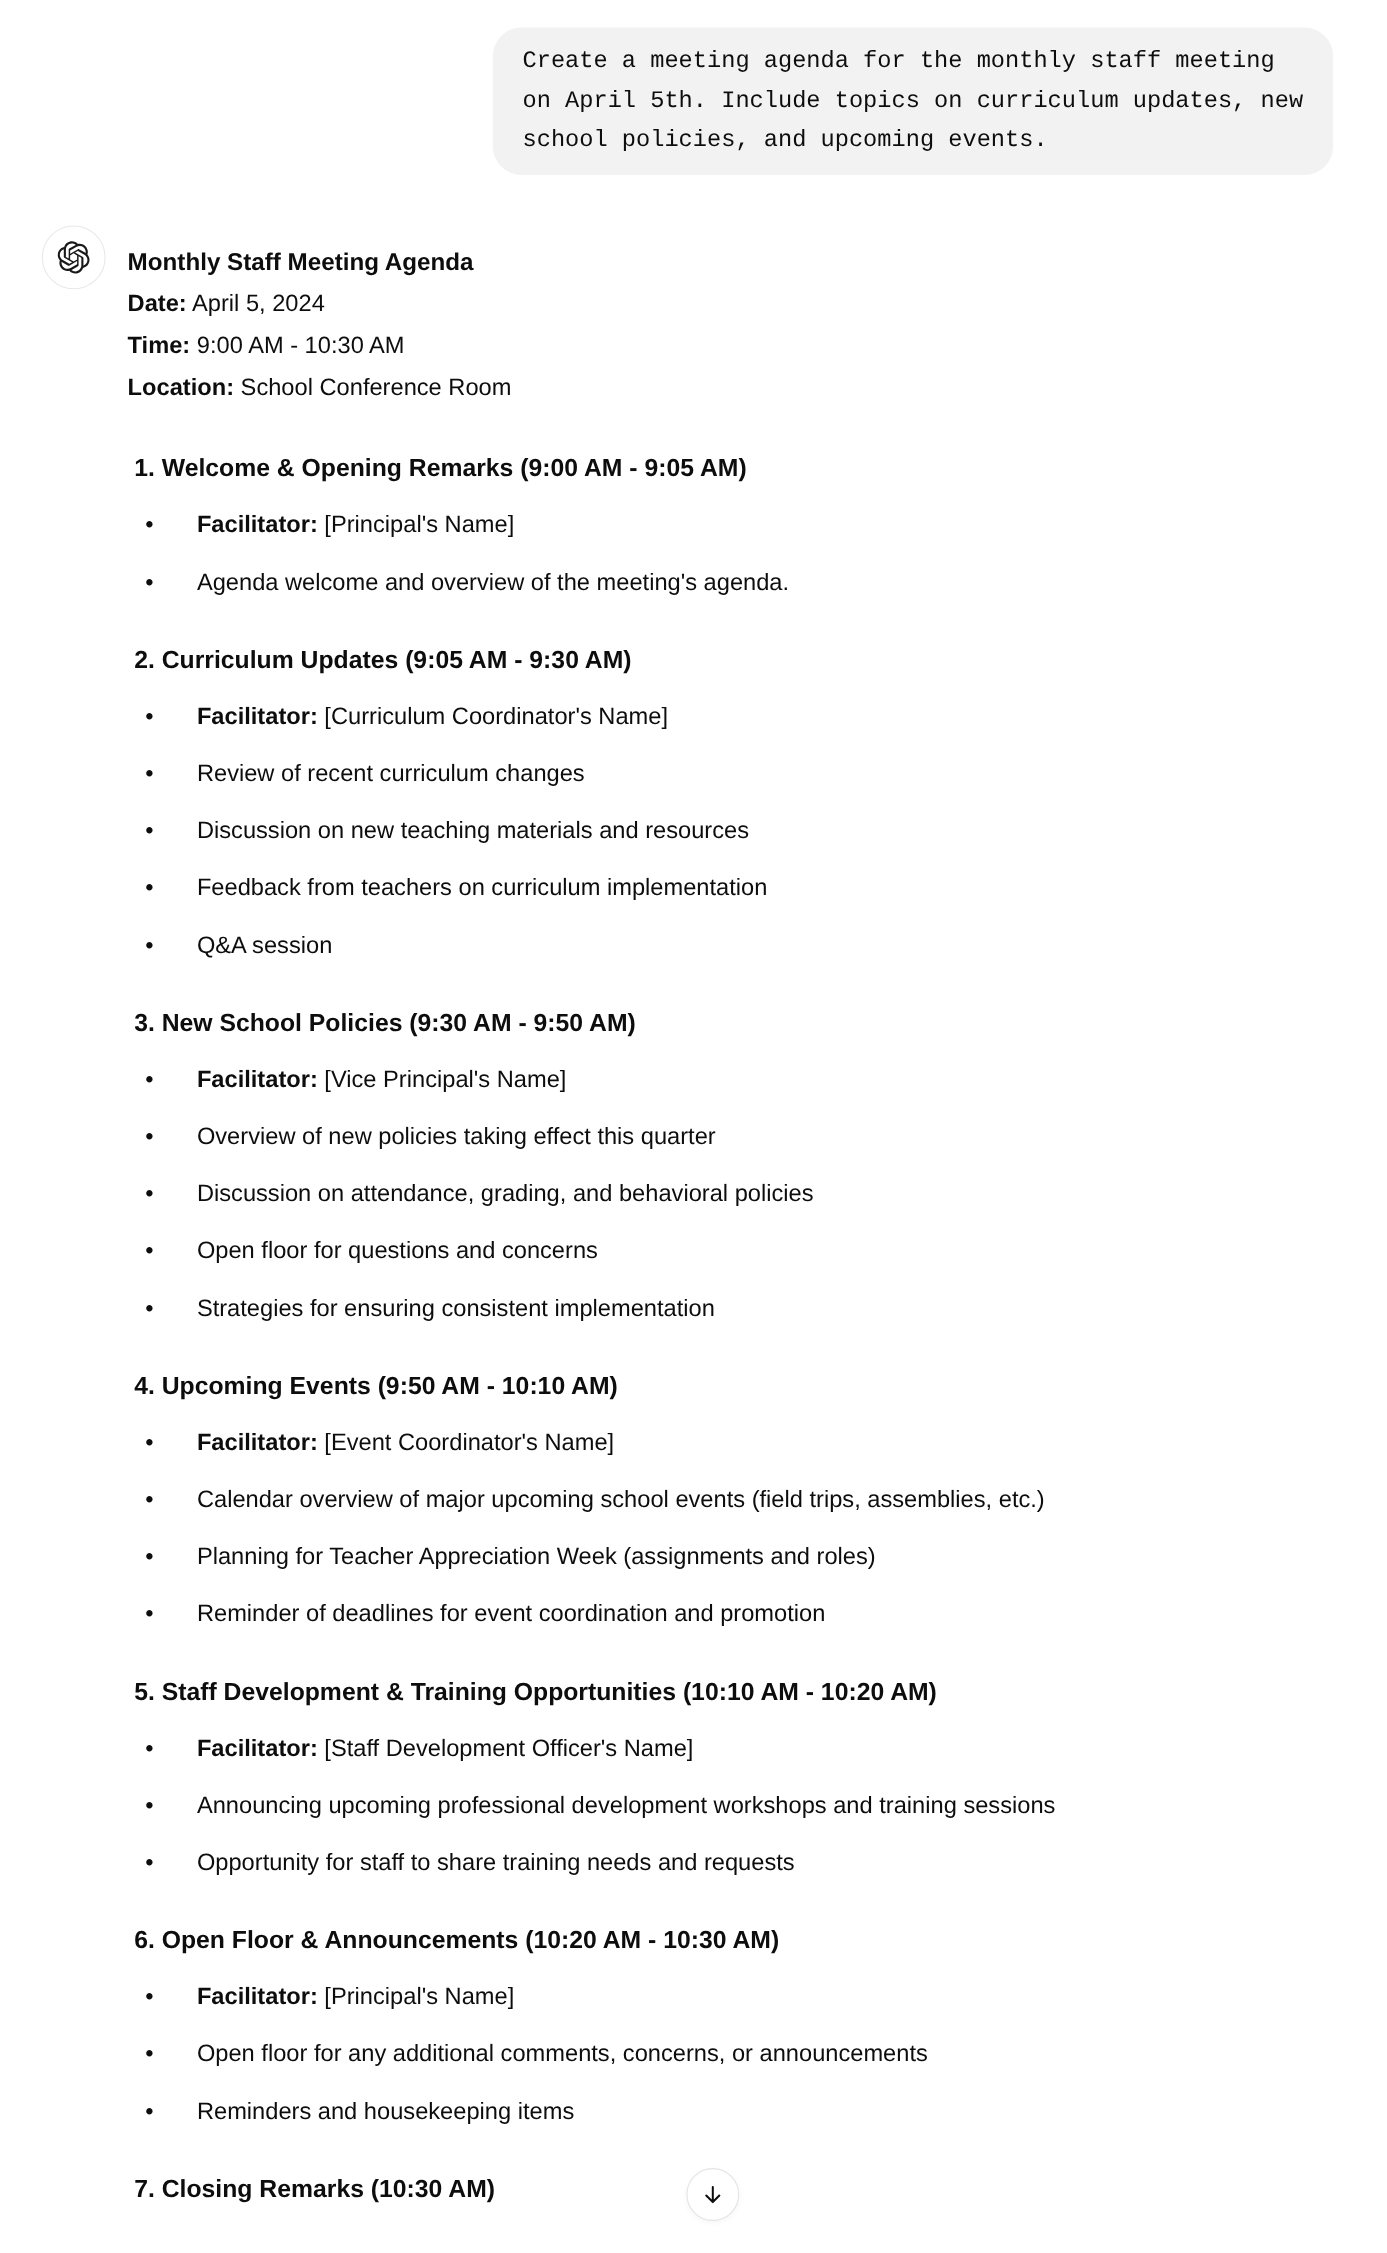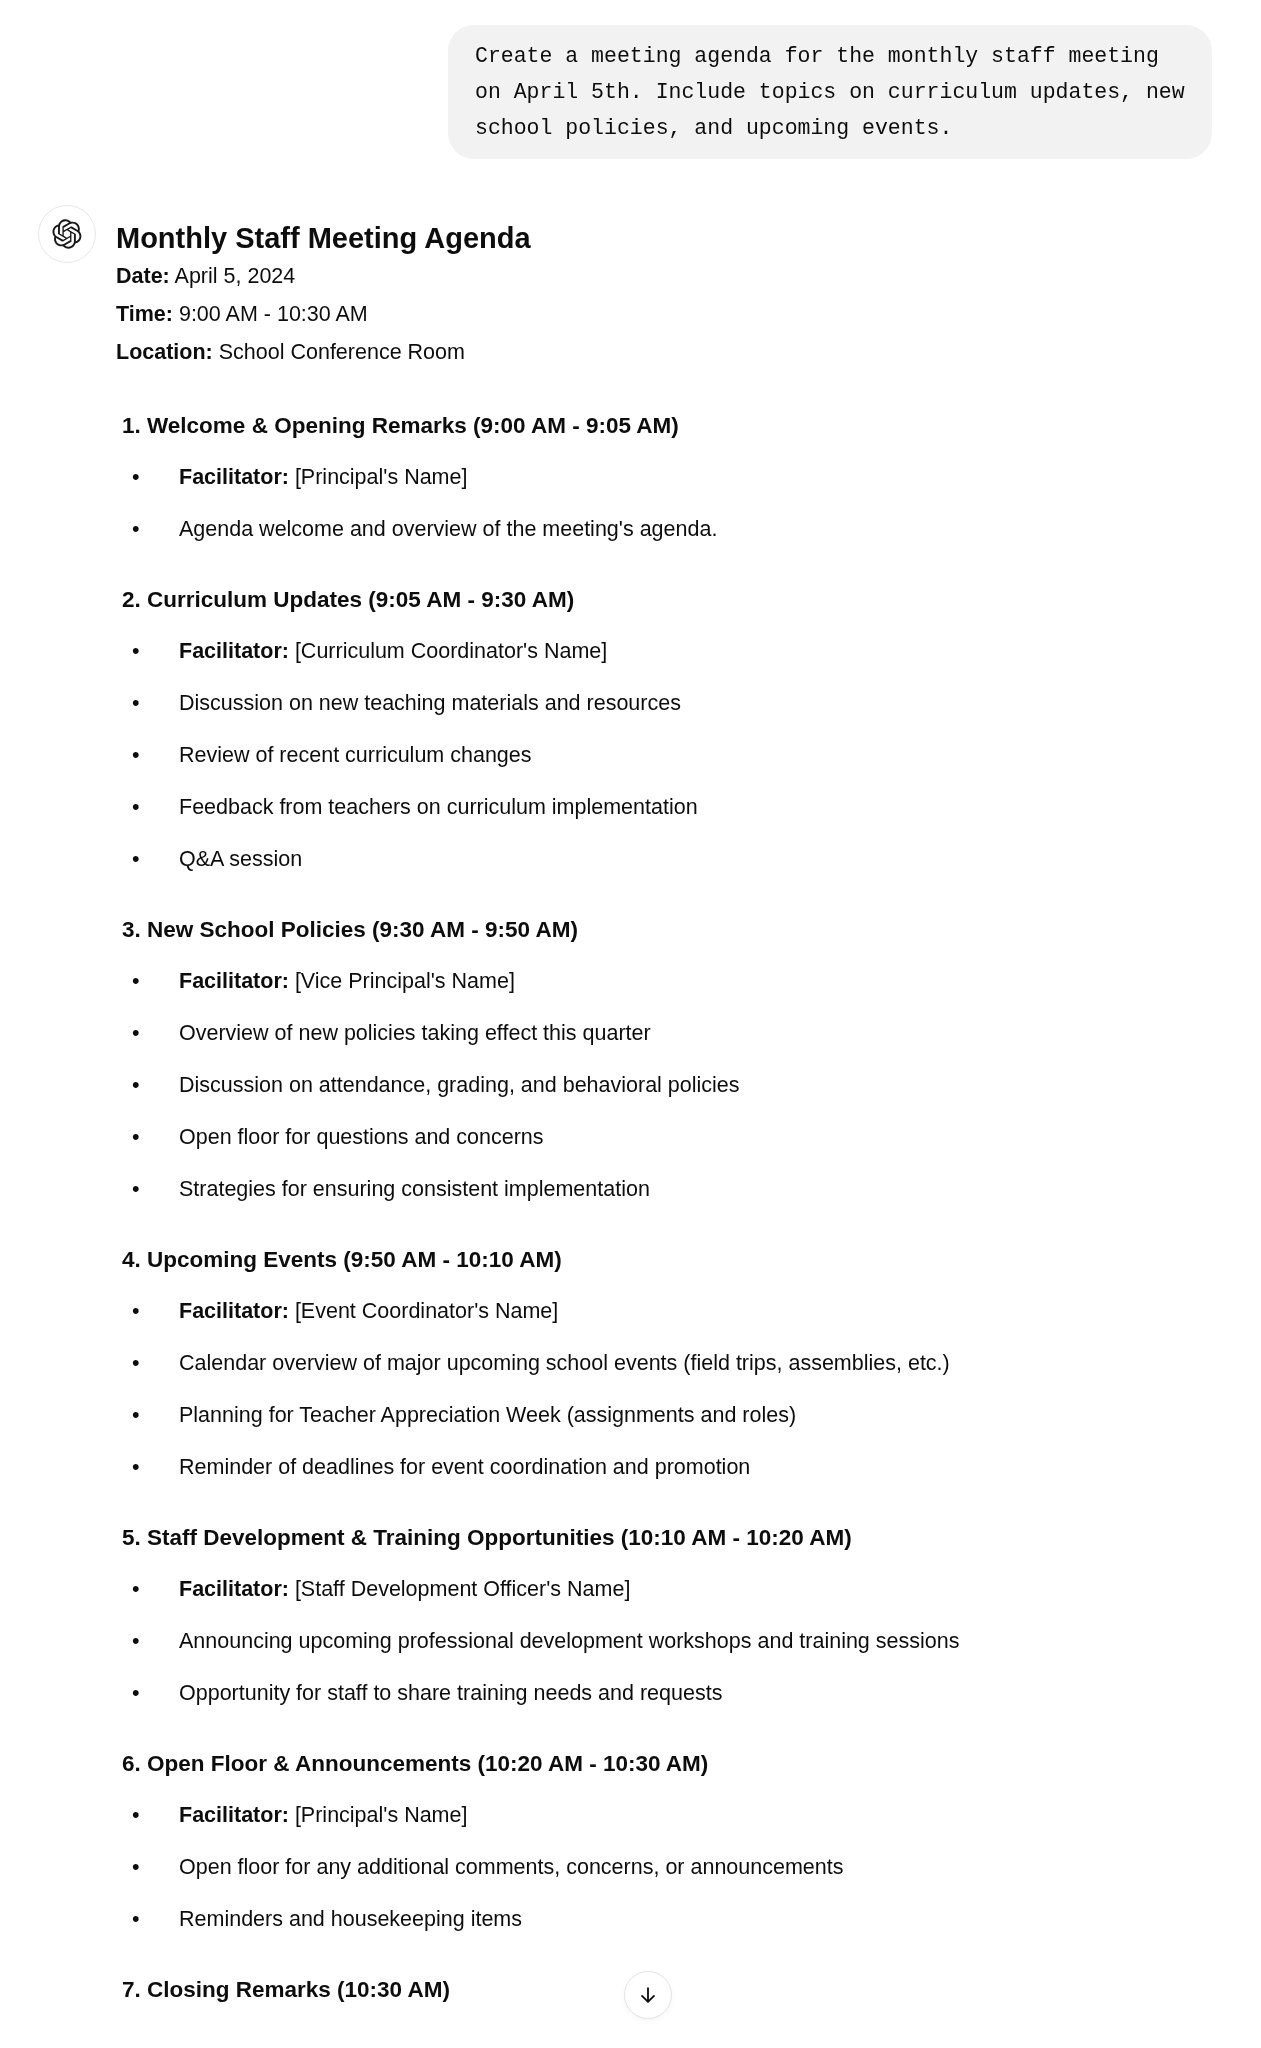--- a/index.html
+++ b/index.html
@@ -28,21 +28,21 @@
   
   .assistant-row{position:relative;margin-top:60px;padding:0 115px 0 116px;}
   .avatar{
     position:absolute;left:38px;top:-14px;
     width:58px;height:58px;border:1px solid var(--avatar-border);
     border-radius:50%;background:#fff;
     display:flex;align-items:center;justify-content:center;
   }
   .avatar svg{width:30px;height:30px;display:block;}
 
-  .doc-title{margin:0;font-size:29px;font-weight:bold;line-height:38px;}
+  .doc-title{margin:0;font-size:22px;font-weight:bold;line-height:38px;}
   .meta{margin:0;font-size:21.5px;line-height:38px;}
   .meta strong{font-weight:bold;}
 
   .section-heading{
     margin:40px 0 0 6px;
     font-size:22.5px;font-weight:bold;line-height:30px;
   }
   .section-bullets{
     list-style:none;margin:6px 0 0 0;padding:0;
   }
@@ -100,22 +100,22 @@
     <ul class="section-bullets">
               <li><strong>Facilitator:</strong> [Principal's Name]</li>
               <li>Agenda welcome and overview of the meeting's agenda.</li>
             </ul>
   </section>
 
   <section class="agenda-section">
     <h3 class="section-heading">2. Curriculum Updates (9:05 AM - 9:30 AM)</h3>
     <ul class="section-bullets">
               <li><strong>Facilitator:</strong> [Curriculum Coordinator's Name]</li>
+              <li>Review of recent curriculum changes</li>
               <li>Discussion on new teaching materials and resources</li>
-              <li>Review of recent curriculum changes</li>
               <li>Feedback from teachers on curriculum implementation</li>
               <li>Q&amp;A session</li>
             </ul>
   </section>
 
   <section class="agenda-section">
     <h3 class="section-heading">3. New School Policies (9:30 AM - 9:50 AM)</h3>
     <ul class="section-bullets">
               <li><strong>Facilitator:</strong> [Vice Principal's Name]</li>
               <li>Overview of new policies taking effect this quarter</li>

